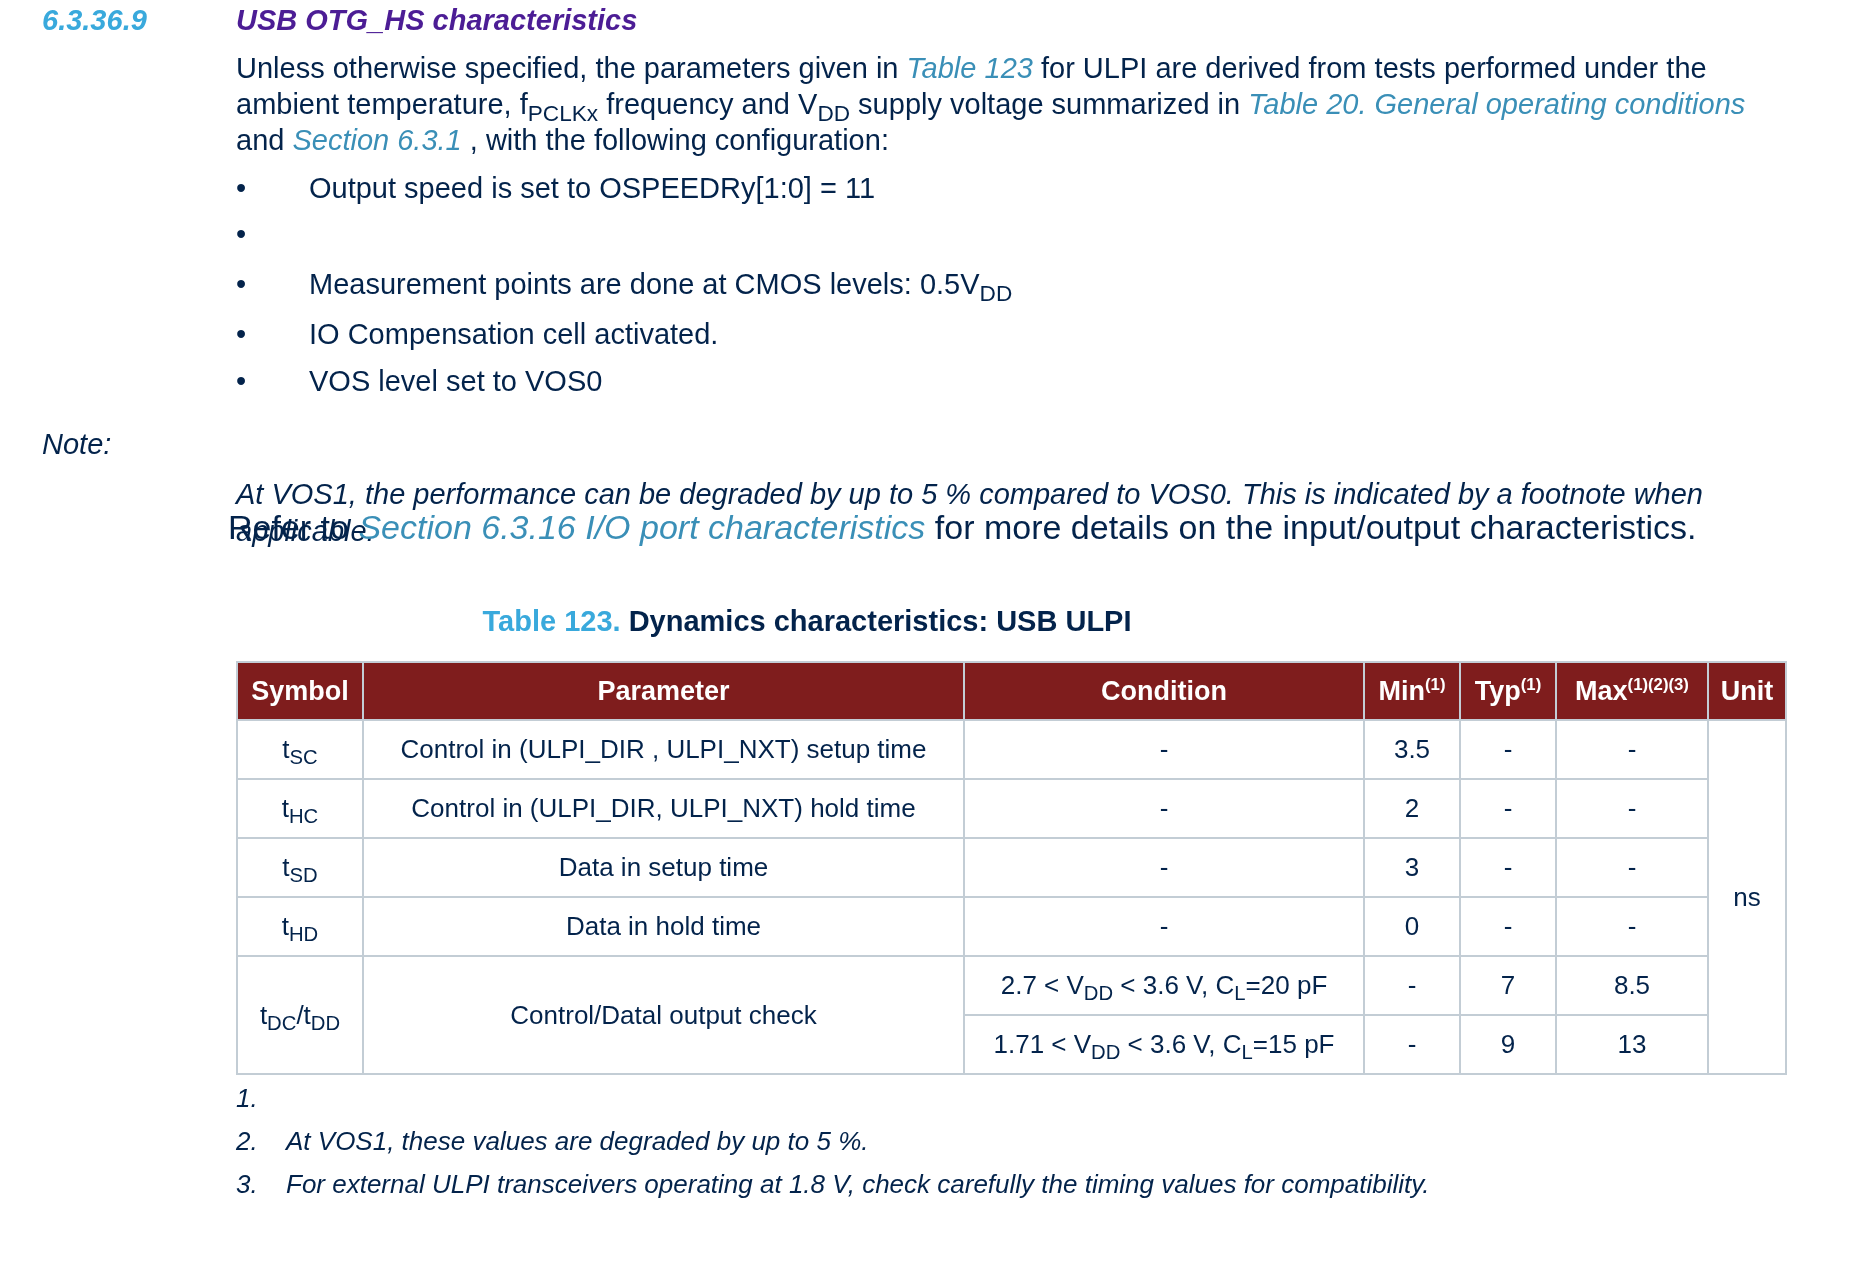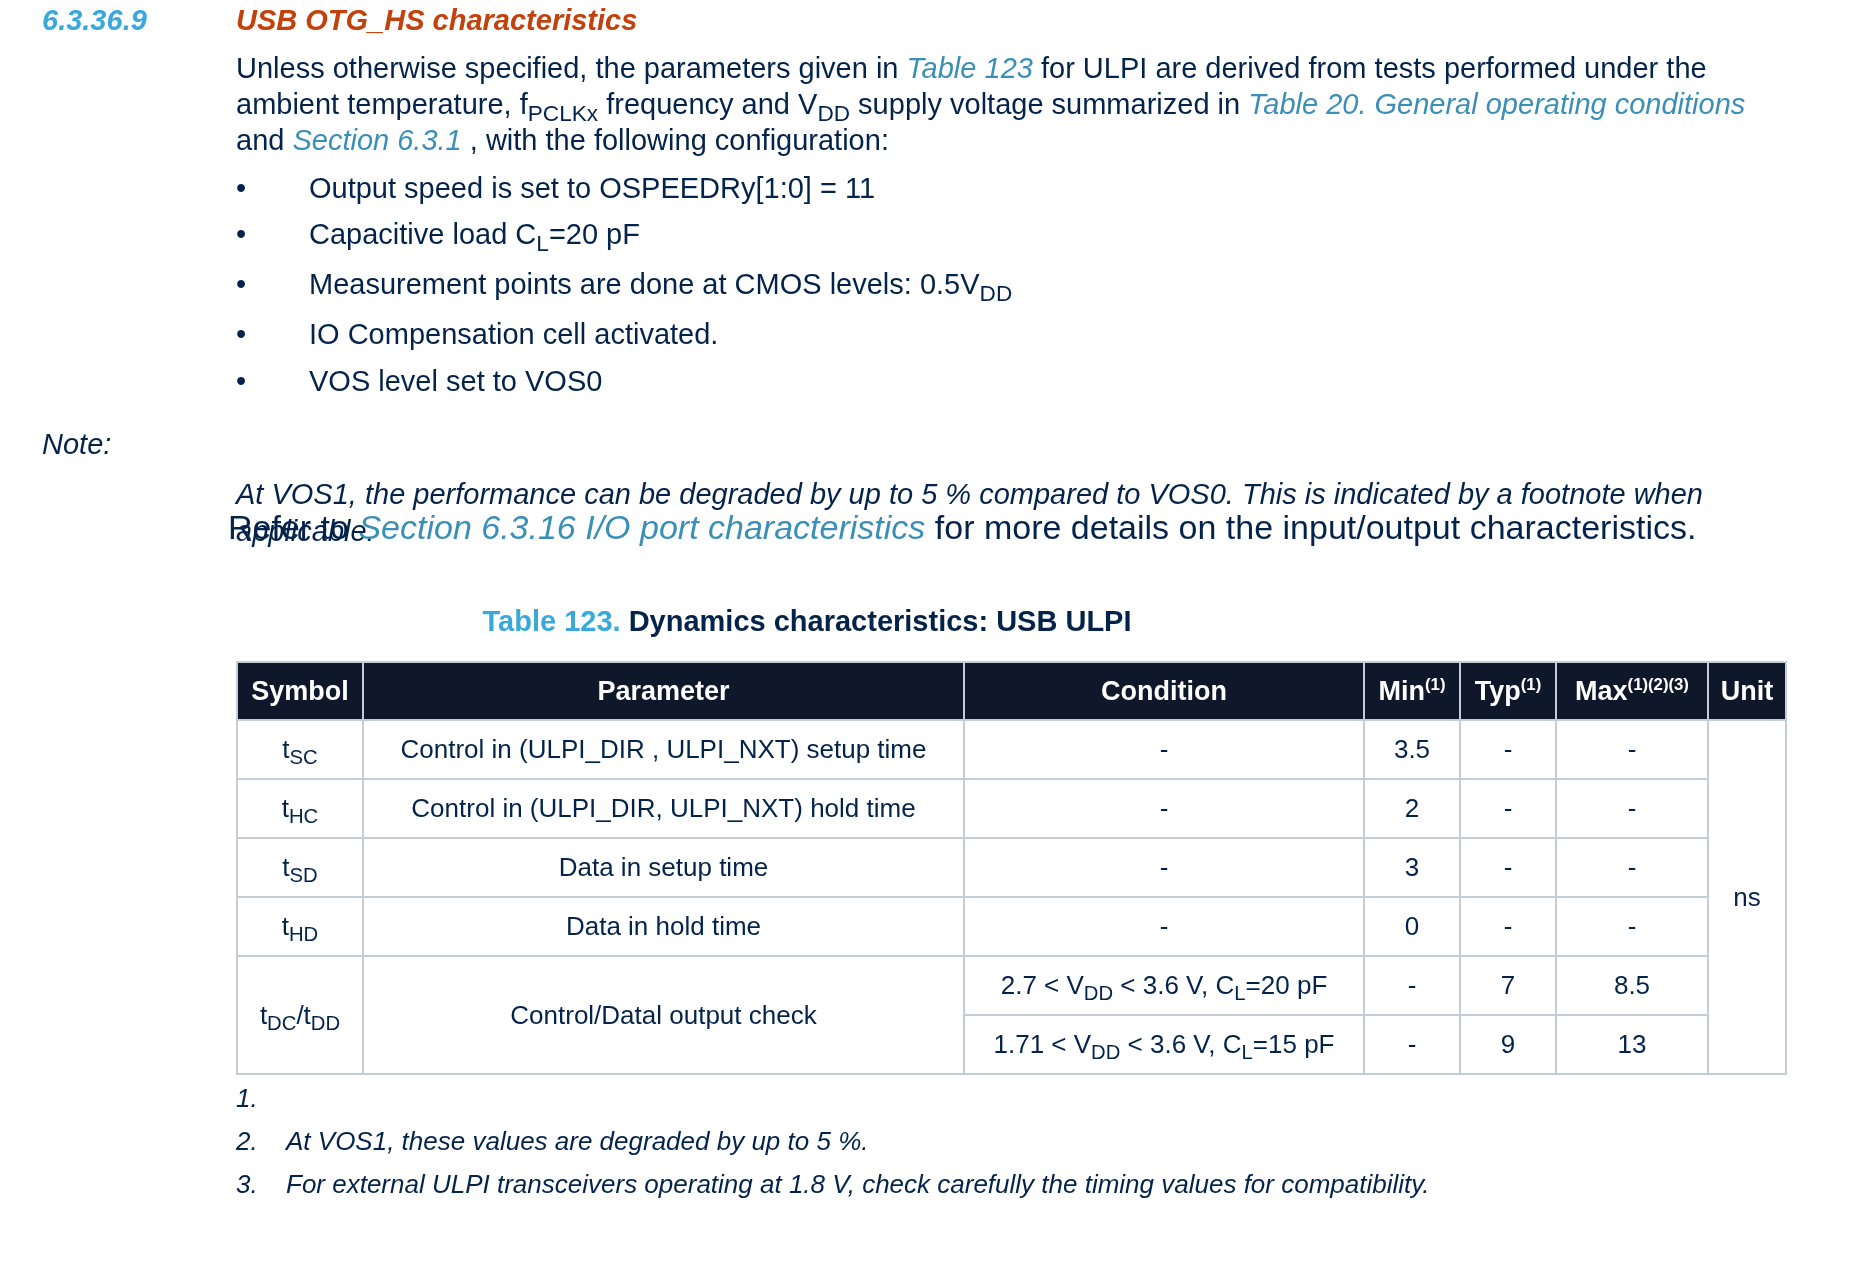--- a/index.html
+++ b/index.html
@@ -7,21 +7,21 @@
     width: 1850px; height: 1277px; position: relative; overflow: hidden;
     font-family: "Liberation Sans", sans-serif; color: #03234b;
   }
   .abs { position: absolute; }
   .sec-num {
     left: 42px; top: 4px; font-size: 29px; font-weight: bold; font-style: italic;
     color: #39a9dc;
   }
   .sec-title {
     left: 236px; top: 4px; font-size: 29px; font-weight: bold; font-style: italic;
-    color: #c2410c;
+    color: #4c1d95;
   }
   .para {
     left: 236px; top: 50px; width: 1560px; font-size: 29px; line-height: 36px;
     color: #03234b;
   }
   .link { color: #3a8fb7; font-style: italic; }
   .para sub, .bullet sub, .cell sub { font-size: 0.78em; vertical-align: -0.3em; line-height: 0; }
   .bullets { left: 236px; top: 172px; width: 1500px; }
   .bullet { position: relative; height: 48px; font-size: 29px; color: #03234b; }
   .bullet .dot { position: absolute; left: 0; top: 0; width: 20px; }
@@ -37,21 +37,21 @@
   .caption .cap-title { color: #03234b; }
 
   table.spec {
     position: absolute; left: 236px; top: 661px; border-collapse: collapse;
     font-size: 26px; color: #03234b;
   }
   table.spec th, table.spec td {
     border: 2px solid #c3cdd5; text-align: center; vertical-align: middle; padding: 0;
   }
   table.spec th {
-    background: #0f172a; color: #ffffff; font-weight: bold; height: 56px; font-size: 27px;
+    background: #7f1d1d; color: #ffffff; font-weight: bold; height: 56px; font-size: 27px;
   }
   table.spec th sup { font-size: 0.62em; vertical-align: 0.6em; line-height: 0; }
   table.spec td { height: 57px; }
   .footnotes { left: 236px; top: 1083px; width: 1500px; }
   .fn { position: relative; height: 43px; font-size: 26px; font-style: italic; color: #03234b; }
   .fn .n { position: absolute; left: 0; top: 0; }
   .fn .t { position: absolute; left: 50px; top: 0; white-space: nowrap; }
 </style>
 </head>
 <body>
@@ -61,21 +61,20 @@
 
 <div class="abs para"><span>Unless otherwise specified, the parameters given in </span><span class="link">Table 123</span><span> for ULPI are derived from tests performed under the ambient temperature, f</span><sub>PCLKx</sub><span> frequency and V</span><sub>DD</sub><span> supply voltage summarized in </span><span class="link">Table 20. General operating conditions</span><span> and </span><span class="link">Section 6.3.1</span><span>  , with the following configuration:</span></div>
 
 <div class="abs bullets">
   <div class="bullet" style="height:46px">
     <span class="dot">•</span>
     <span class="txt">Output speed is set to OSPEEDRy[1:0] = 11</span>
   </div>
   <div class="bullet" style="height:50px">
     <span class="dot">•</span>
-    <span class="txt"><span>Capacitive load C</span><sub>L</sub><span>=20 pF</span></span>
   </div>
   <div class="bullet" style="height:50px">
     <span class="dot">•</span>
     <span class="txt"><span>Measurement points are done at CMOS levels: 0.5V</span><sub>DD</sub></span>
   </div>
   <div class="bullet" style="height:47px">
     <span class="dot">•</span>
     <span class="txt">IO Compensation cell activated.</span>
   </div>
   <div class="bullet">

